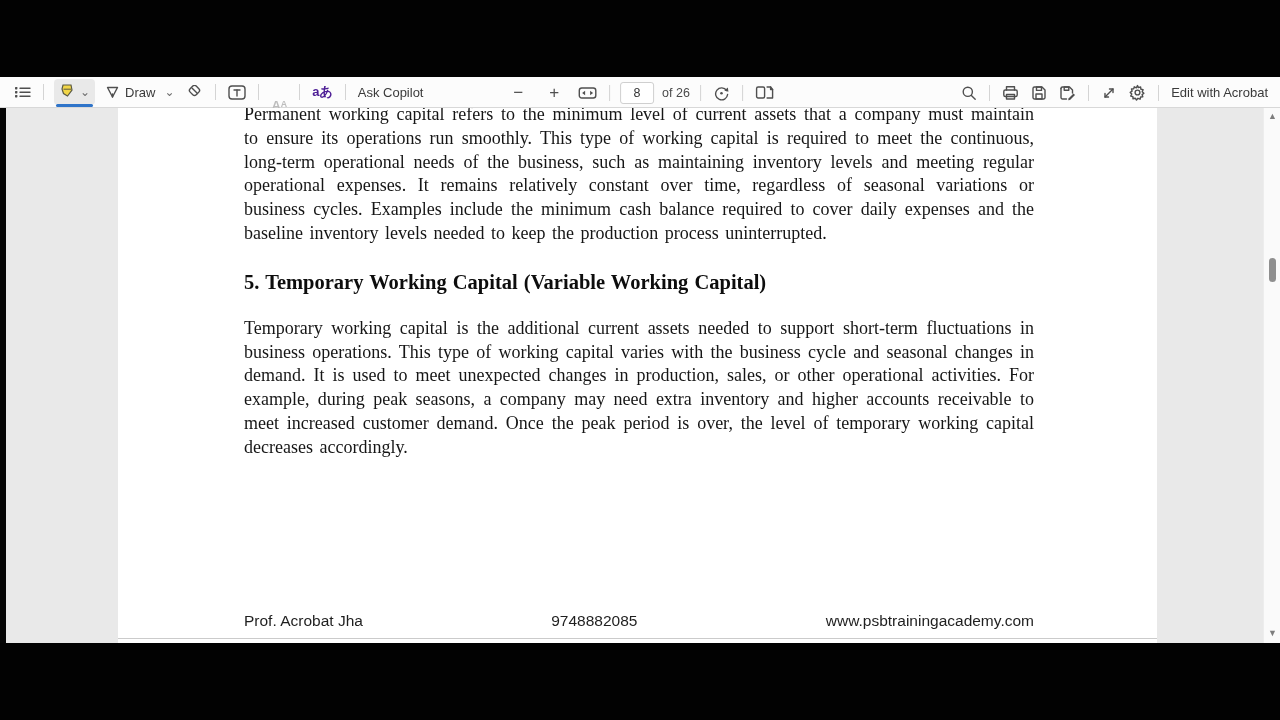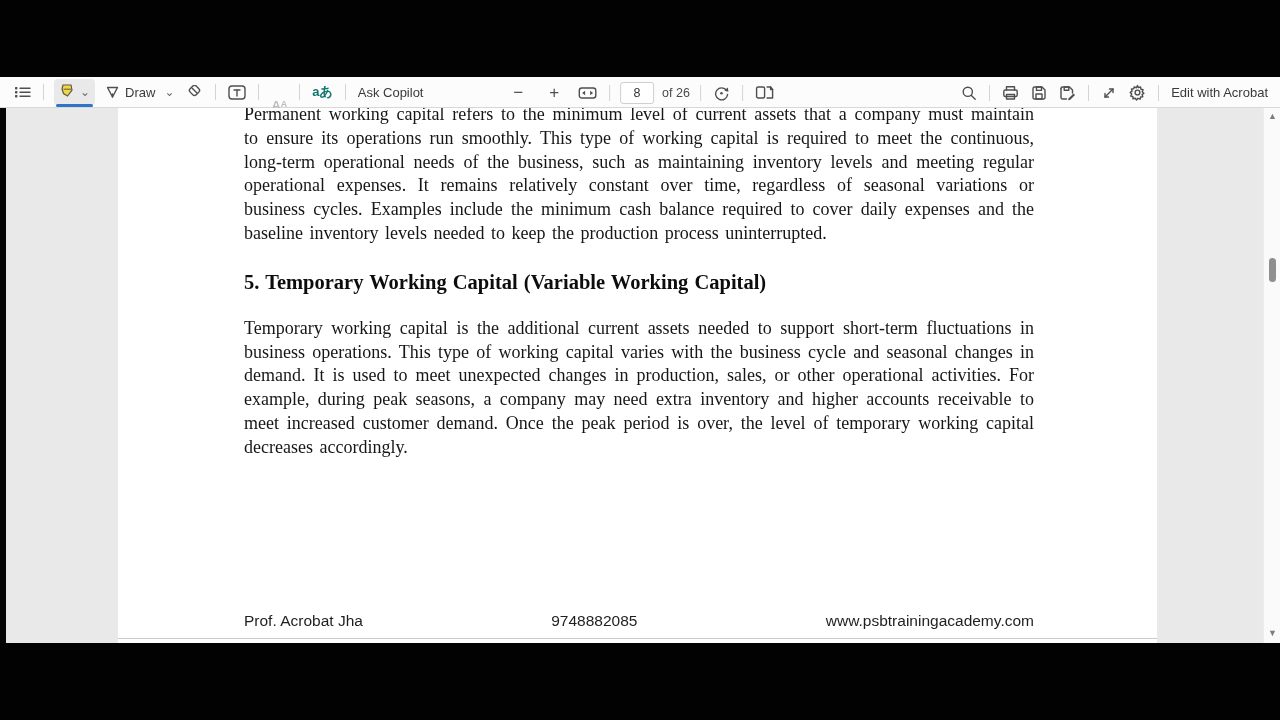--- a/index.html
+++ b/index.html
@@ -21,21 +21,21 @@
   .tb-right { position:absolute; right:6px; top:0; height:31px; display:flex; align-items:center; }
   .tb-btn { display:flex; align-items:center; justify-content:center; height:26px;
             padding:0 6px; border-radius:4px; cursor:pointer; color:#4a4a4a; }
   .tb-btn svg { display:block; }
   .divider { width:1px; height:16px; background:#d4d4d4; margin:0 6px; }
   .chip { display:flex; align-items:center; background:#e9e9e9; border-radius:4px;
           height:26px; padding:0 5px; position:relative; margin:0 4px; }
   .chip .accent { position:absolute; left:2px; right:2px; bottom:-2px; height:3px;
                   border-radius:2px; }
   .chev { font-size:12px; color:#6f6f6f; margin-left:5px; line-height:10px; }
-  .glyph-btn { font-size:13px; font-weight:bold; color:#0f766e; }
+  .glyph-btn { font-size:13px; font-weight:bold; color:#4c1d95; }
   .glyph-disabled { color:#bdbdbd; font-weight:bold; font-size:13px;margin-top:27px; }
   .label { white-space:nowrap; color:#3a3a3a; }
   .draw-label { margin:0 4px 0 5px; }
   .page-box { width:34px; height:22px; background:#fff; border:1px solid #cfcfcf;
               border-radius:3px; text-align:center; font-size:12.5px; color:#333;
               font-family:"Liberation Sans",sans-serif; margin:0 8px 0 4px; }
   .of-label { font-size:12.5px; color:#4a4a4a; margin-right:4px; }
   .mathsign { font-size:17px; color:#4f4f4f; width:24px; text-align:center; }
 
   

